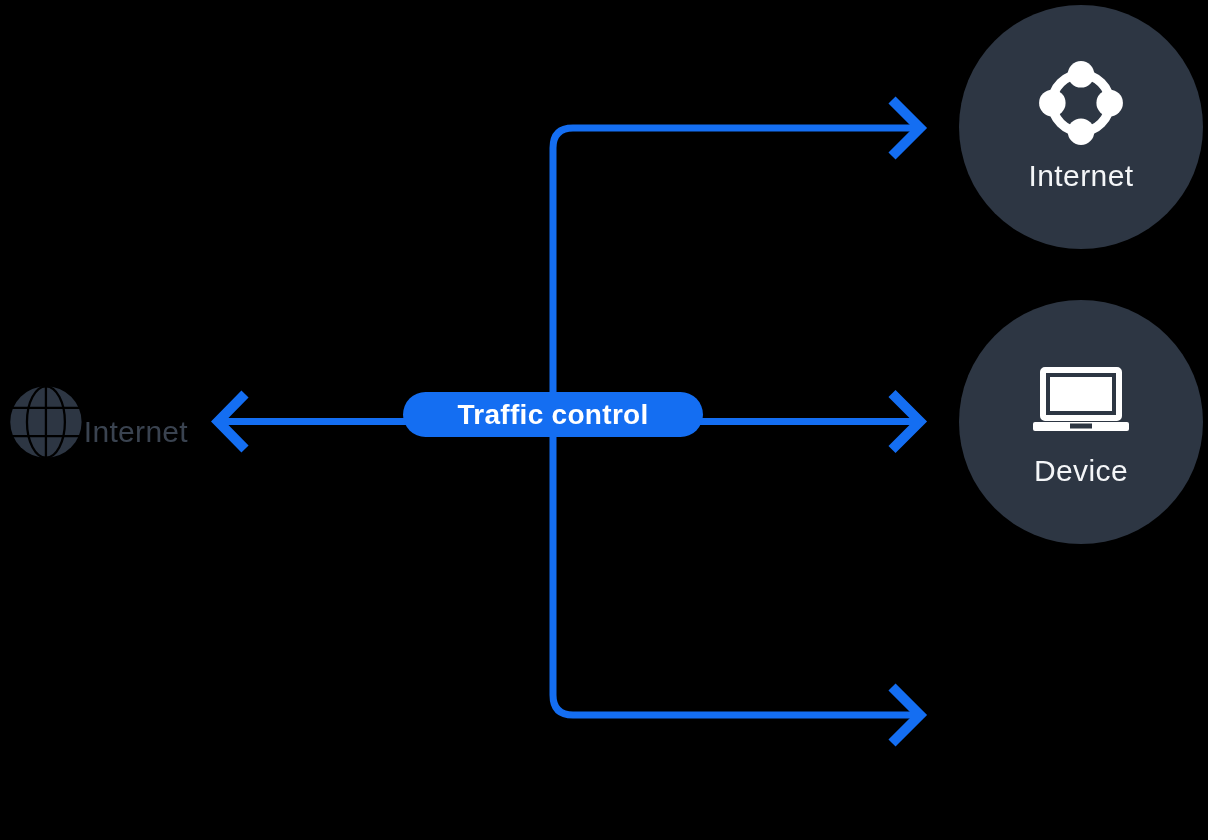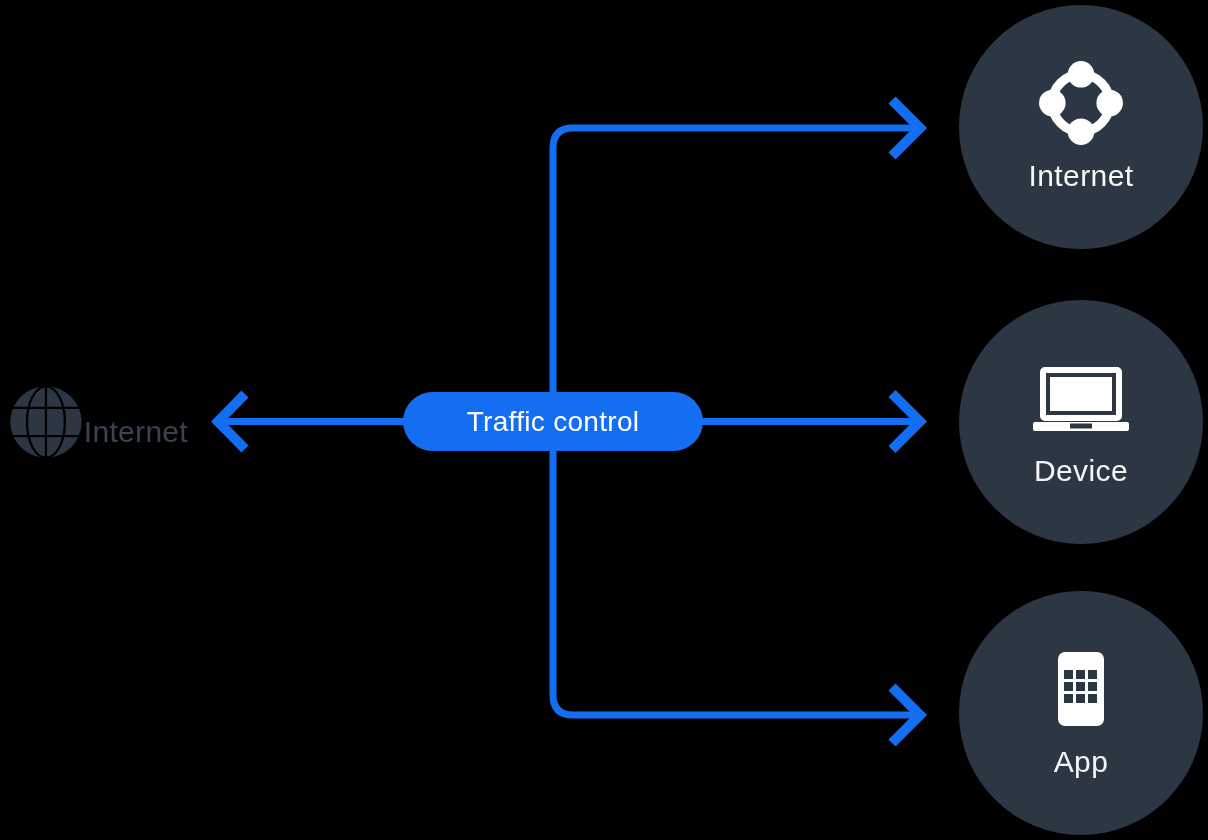--- a/index.html
+++ b/index.html
@@ -21,23 +21,23 @@
 
   
   .internet{position:absolute;left:8px;top:333px;width:180px;display:flex;flex-direction:row;align-items:center;}
   .globe{width:178px;height:178px;display:block;}
   .globe-fill{fill:var(--node);}
   .globe-lines line,.globe-lines ellipse{fill:none;stroke:var(--bg);stroke-width:3;}
   .internet-label{margin-top:20px;font-size:30px;font-weight:500;color:var(--muted-text);letter-spacing:.3px;}
 
   
   .pill{
-    position:absolute;left:403px;top:392px;width:300px;height:59px;border-radius:30px;
+    position:absolute;left:403px;top:392px;width:300px;height:45px;border-radius:30px;
     background:var(--accent);display:flex;align-items:center;justify-content:center;
-    color:var(--pill-text);font-size:28px;font-weight:400;letter-spacing:.3px;
+    color:var(--pill-text);font-size:28px;font-weight:700;letter-spacing:.3px;
   }
 
   
   .node{
     position:absolute;left:959px;width:244px;height:244px;border-radius:50%;
     background:var(--node);display:flex;flex-direction:column;align-items:center;justify-content:center;
   }
   .node-network{top:5px;}
   .node-device{top:300px;}
   .node-app{top:591px;}
@@ -105,31 +105,14 @@
       <svg class="icon-laptop" viewBox="0 0 96 65" xmlns="http://www.w3.org/2000/svg">
         <rect class="frame" x="10" y="4" width="76" height="48" rx="2"></rect>
         <rect class="screen" x="17" y="11" width="62" height="34"></rect>
         <rect class="base" x="0" y="56" width="96" height="9" rx="2"></rect>
         <rect class="notch" x="37" y="57.5" width="22" height="5"></rect>
       </svg>
     </div>
     <div class="node-label">Device</div>
   </div>
 
-  <div class="node node-app">
-    <div class="node-icon">
-      <svg class="icon-app" viewBox="0 0 46 74" xmlns="http://www.w3.org/2000/svg">
-        <rect class="body" x="0" y="0" width="46" height="74" rx="7"></rect>
-        <rect class="key" x="6" y="18" width="9" height="9"></rect>
-        <rect class="key" x="18" y="18" width="9" height="9"></rect>
-        <rect class="key" x="30" y="18" width="9" height="9"></rect>
-        <rect class="key" x="6" y="30" width="9" height="9"></rect>
-        <rect class="key" x="18" y="30" width="9" height="9"></rect>
-        <rect class="key" x="30" y="30" width="9" height="9"></rect>
-        <rect class="key" x="6" y="42" width="9" height="9"></rect>
-        <rect class="key" x="18" y="42" width="9" height="9"></rect>
-        <rect class="key" x="30" y="42" width="9" height="9"></rect>
-      </svg>
-    </div>
-    <div class="node-label">App</div>
-  </div>
 
 </div>
 
 </body></html>

